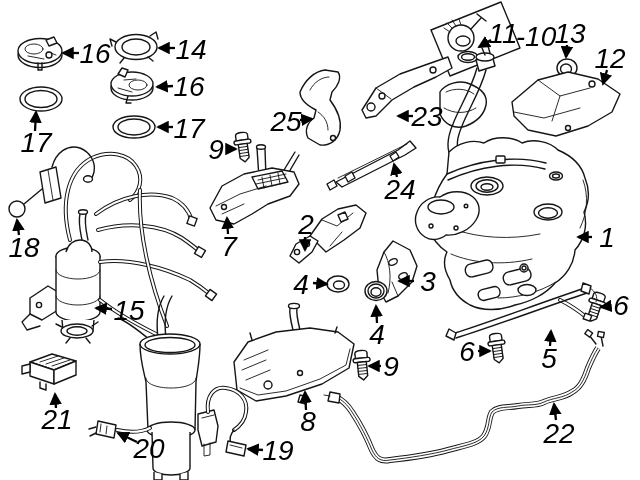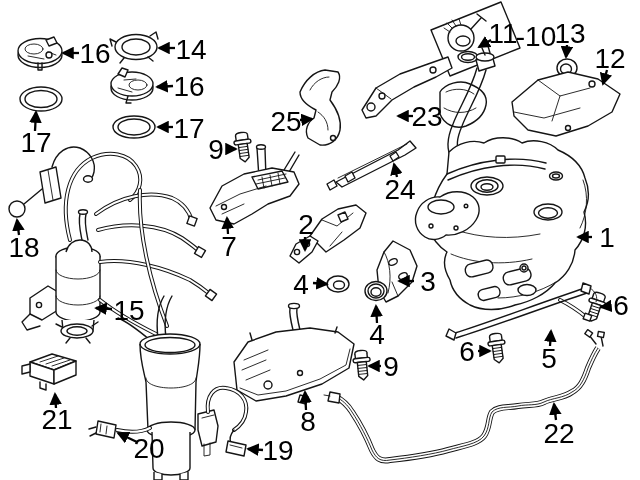--- a/index.html
+++ b/index.html
@@ -1,16 +1,16 @@
 <!DOCTYPE html>
 <html><head>
 <meta charset="utf-8">
 <style>
   html,body{margin:0;padding:0;background:#fff;}
-  #stage{position:relative;width:640px;height:480px;background:#ffffff;overflow:hidden;}
+  #stage{position:relative;width:640px;height:480px;background:#ffffff;overflow:hidden;font-style:italic;}
   svg{position:absolute;left:0;top:0;}
   .ln{fill:none;stroke:#151515;stroke-width:1.4;stroke-linejoin:round;stroke-linecap:round;}
   .fw{fill:#ffffff;stroke:#151515;stroke-width:1.4;stroke-linejoin:round;}
   .thin{stroke-width:0.9;}
   .tube-o{fill:none;stroke:#151515;stroke-width:4;stroke-linecap:round;}
   .tube-i{fill:none;stroke:#ffffff;stroke-width:2;stroke-linecap:round;}
   .band-o{fill:none;stroke:#151515;stroke-width:6;stroke-linejoin:round;}
   .band-i{fill:none;stroke:#ffffff;stroke-width:4.2;stroke-linejoin:round;}
   .band-c{fill:none;stroke:#151515;stroke-width:0.9;stroke-linejoin:round;}
   .callout-text{font-family:"Liberation Sans",sans-serif;font-size:28px;fill:#000;text-anchor:middle;dominant-baseline:central;}

